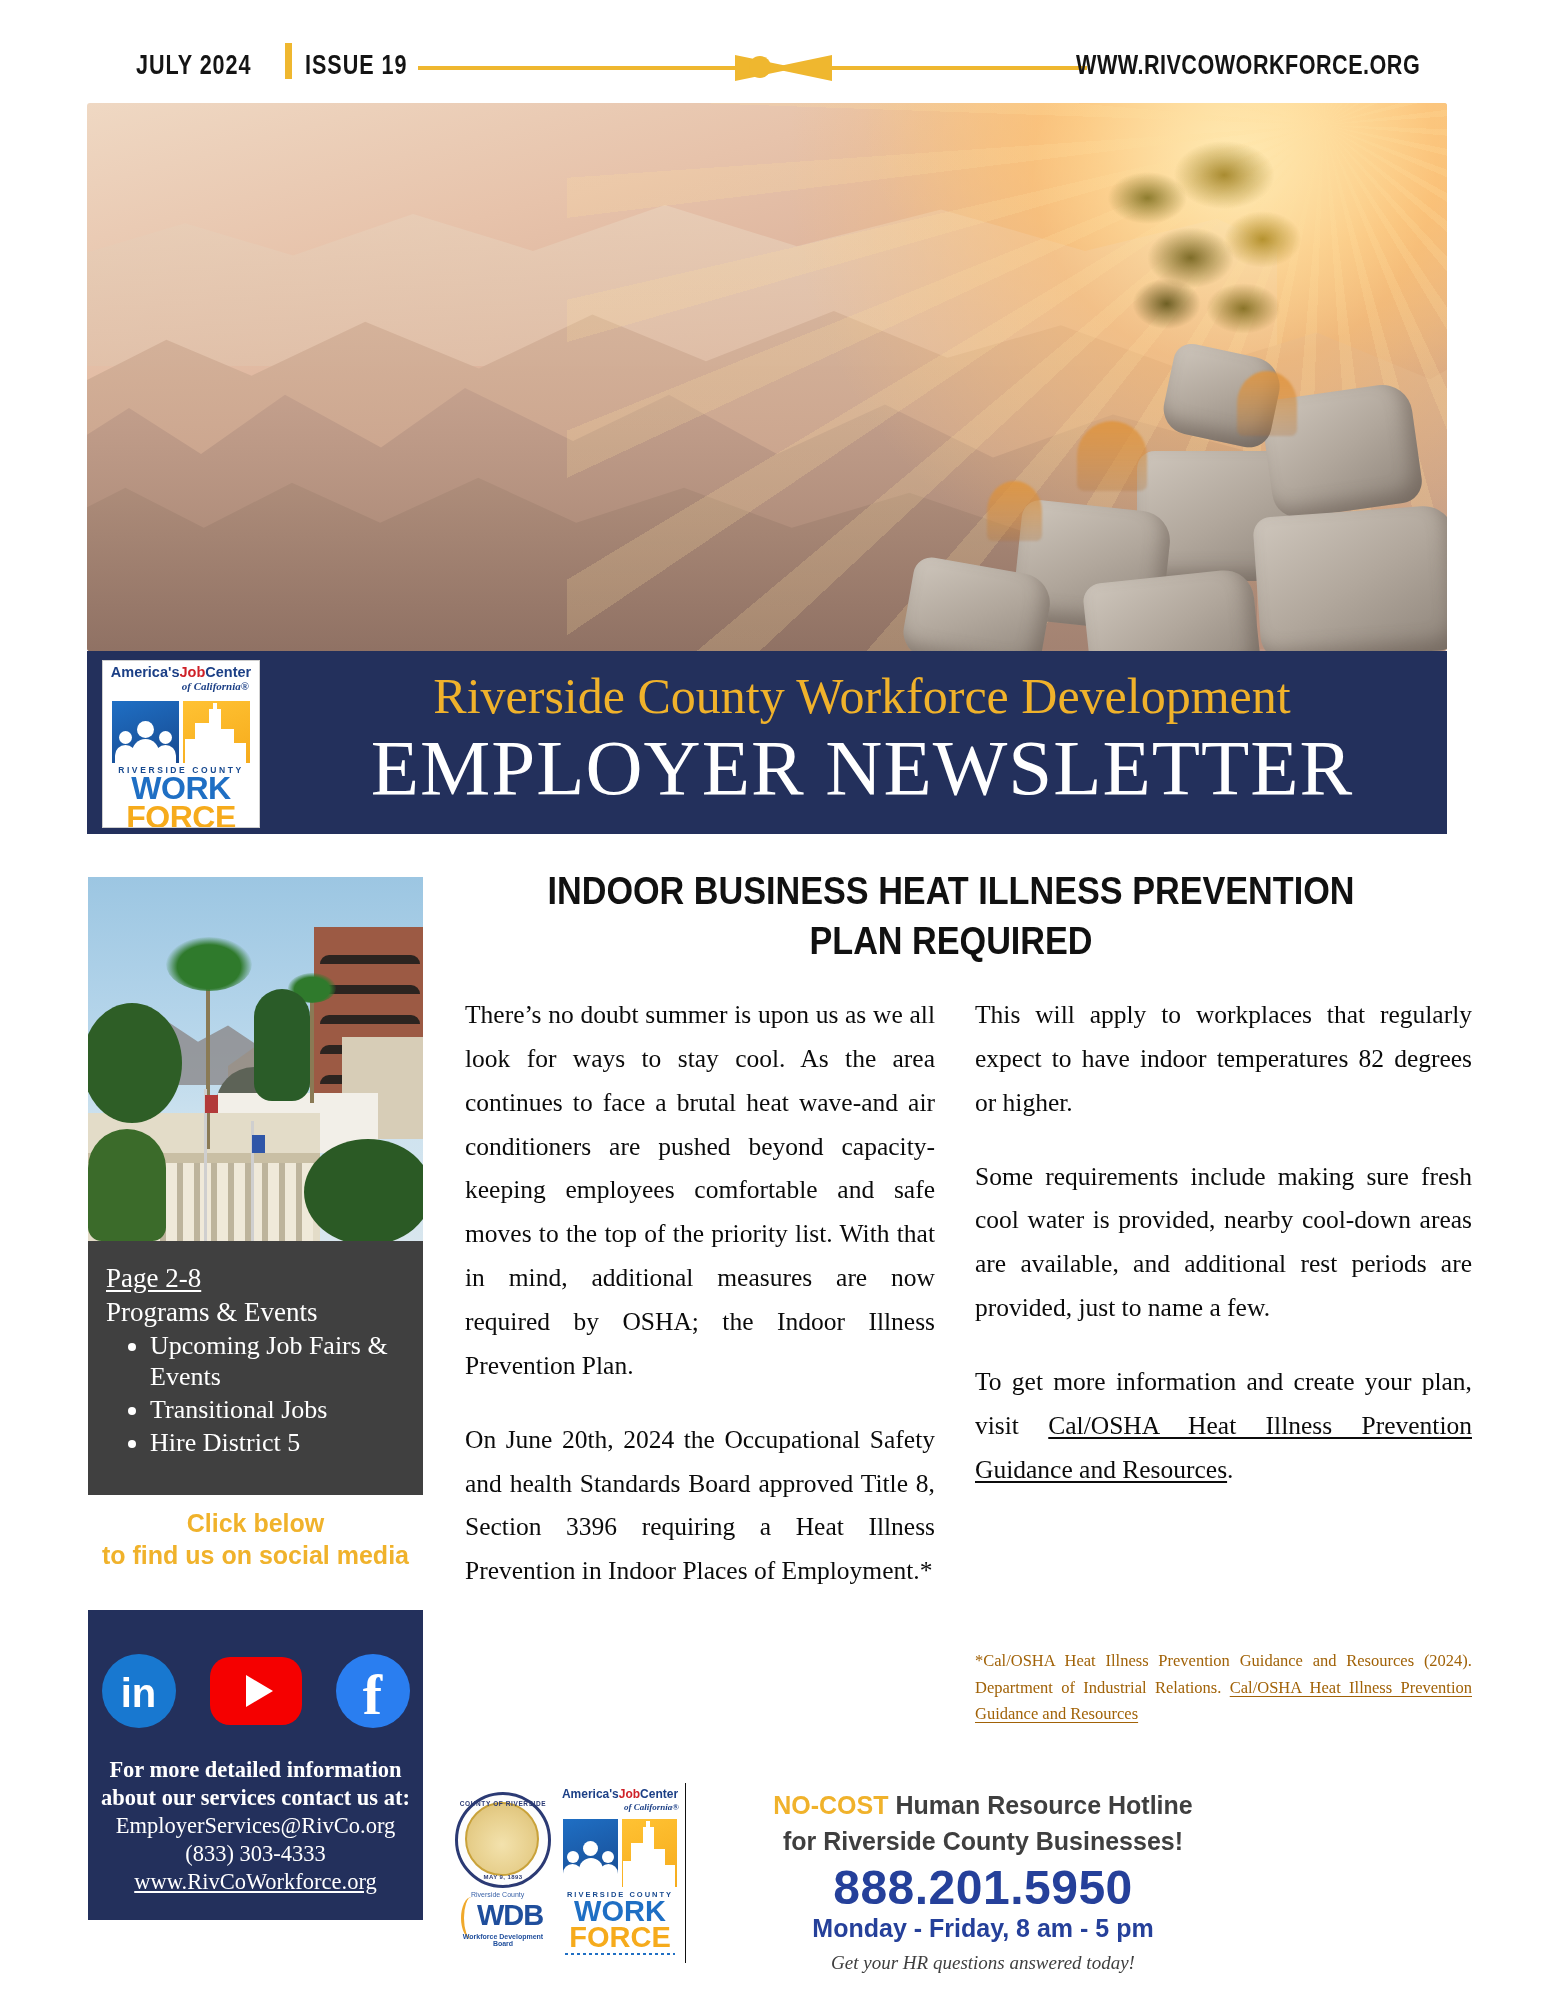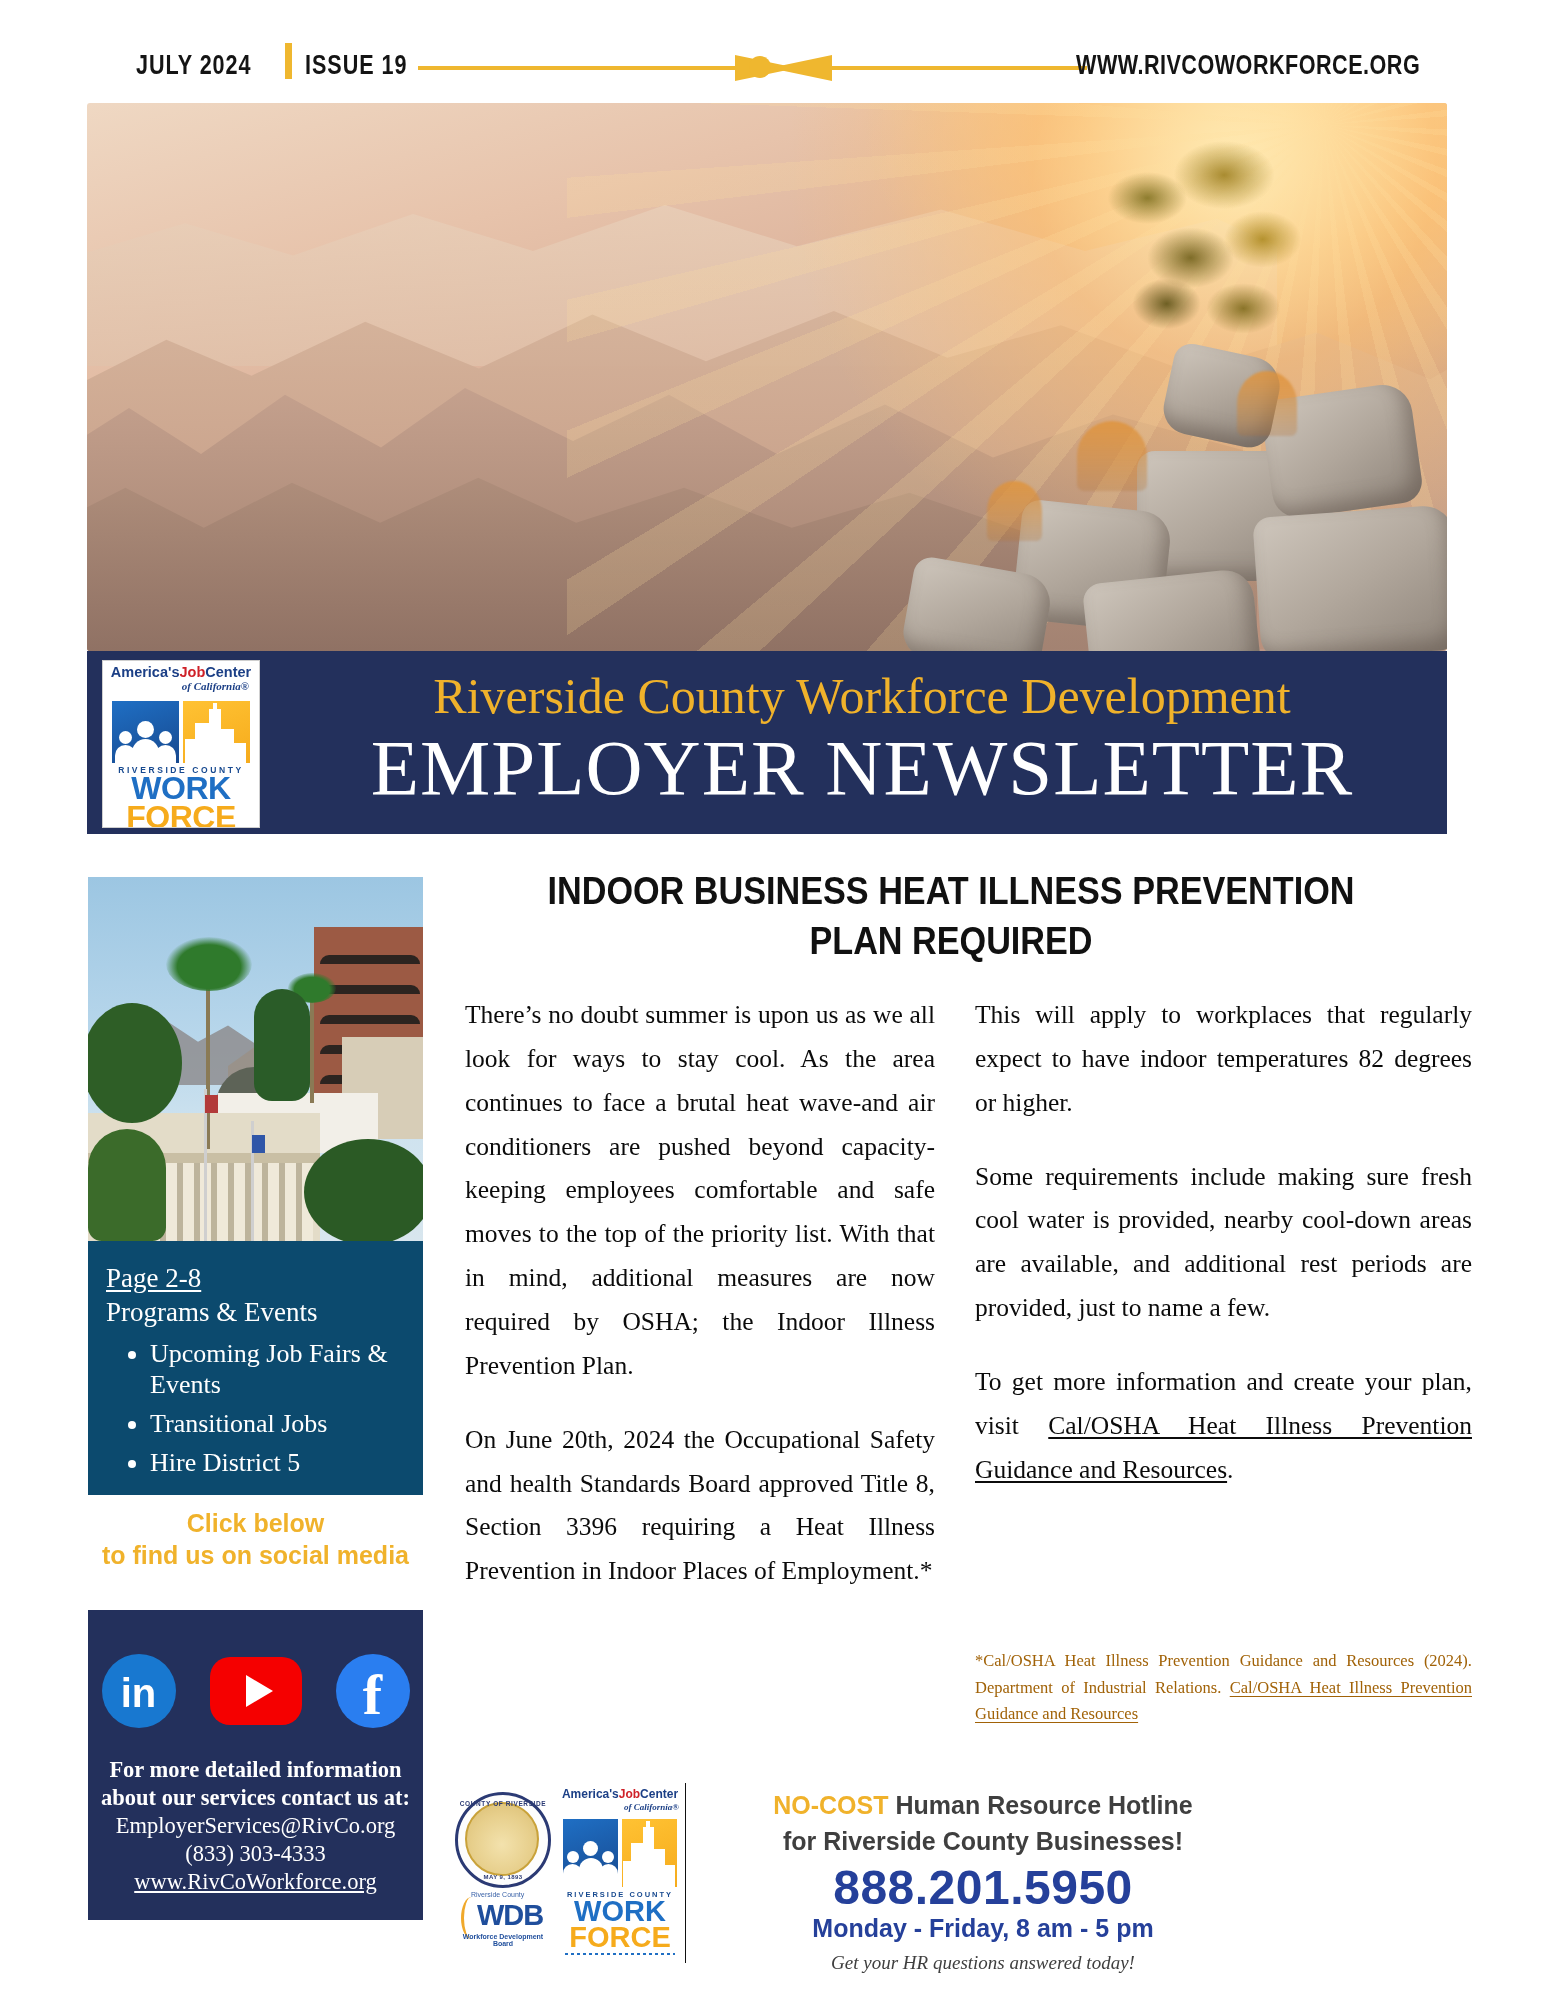--- a/index.html
+++ b/index.html
@@ -122,26 +122,26 @@
   .sp-courthouse{position:absolute;left:0px;top:236px;width:232px;height:128px;background:#e3dcc8;}
   .sp-cols{position:absolute;left:10px;top:286px;width:215px;height:78px;
            background:repeating-linear-gradient(90deg,#efe9d9 0 11px,#bdb49c 11px 17px);}
   .sp-cornice{position:absolute;left:0px;top:276px;width:232px;height:10px;background:#c9bfa4;}
   .sp-tree{position:absolute;border-radius:50%;background:#2e5626;}
   .sp-palmT{position:absolute;border-radius:50%;background:#2f6b2c;}
   .sp-trunk{position:absolute;background:#8a7a55;width:4px;}
   .sp-flag{position:absolute;width:3px;background:#cfcfcf;}
   .sp-flagcloth{position:absolute;width:13px;height:18px;background:#b23a3a;}
 
-  .side-nav{position:absolute;left:88px;top:1241px;width:335px;height:254px;background:#0c4a6e;}
+  .side-nav{position:absolute;left:88px;top:1241px;width:335px;height:254px;background:#404040;}
   .sn-page{position:absolute;left:18px;top:22px;font-size:27px;color:#ffffff;text-decoration:underline;
            text-underline-offset:3px;}
   .sn-head{position:absolute;left:18px;top:56px;font-size:27px;color:#ffffff;}
   .sn-list{position:absolute;left:36px;top:90px;width:286px;margin:0;padding-left:26px;color:#ffffff;font-size:26px;line-height:1.19;}
-  .sn-list li{margin:8px 0 2px 0;}
+  .sn-list li{margin:0 0 2px 0;}
 
   .side-click{position:absolute;left:88px;top:1507px;width:335px;text-align:center;
               font-family:"Liberation Sans",sans-serif;font-weight:bold;font-size:25px;
               color:#f0b22b;line-height:1.28;}
 
   .side-social{position:absolute;left:88px;top:1610px;width:335px;height:310px;background:#23305c;}
   .soc-row{position:absolute;left:0;top:44px;width:335px;display:flex;justify-content:center;align-items:center;gap:34px;}
   .ic{width:74px;height:74px;border-radius:50%;position:relative;flex:0 0 auto;}
   .ic-li{background:#1878d0;}
   .ic-li .li-in{position:absolute;left:0;top:0;width:74px;height:74px;color:#fff;

